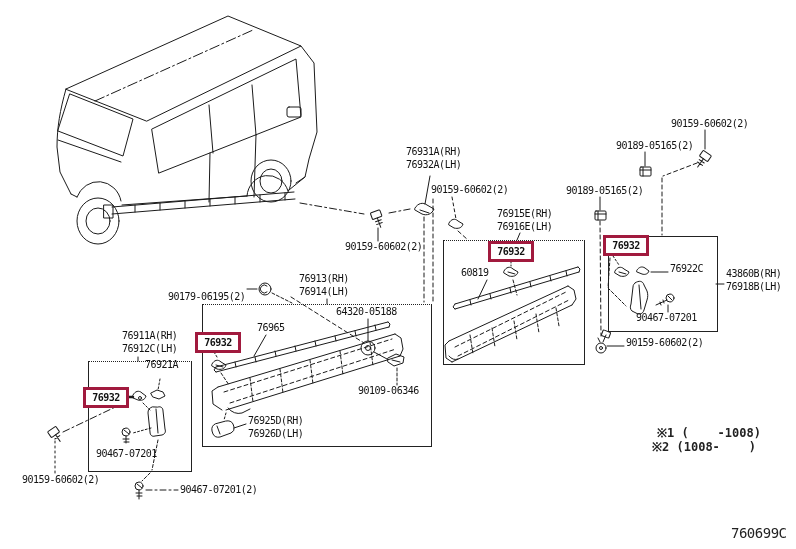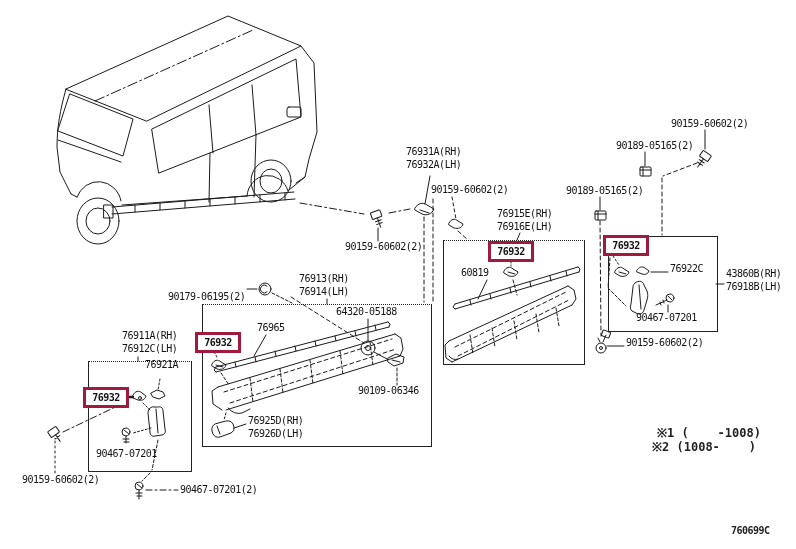--- a/index.html
+++ b/index.html
@@ -7,21 +7,21 @@
           font-family:"DejaVu Sans Mono","Liberation Mono",monospace;}
   .canvas svg{position:absolute;left:0;top:0;z-index:2;}
   .box{position:absolute;border:1px solid #222;border-top-style:dotted;background:transparent;z-index:1;}
   .box.solidtop{border-top-style:solid;}
   .lbl{position:absolute;z-index:3;font-size:10px;line-height:10px;font-weight:400;
        letter-spacing:-0.5px;color:#111;white-space:pre;}
   .hl{position:absolute;z-index:4;width:40px;height:15px;border:3px solid #a11a3e;background:#fff;
       display:flex;align-items:center;justify-content:center;font-size:10px;font-weight:700;
       letter-spacing:-0.5px;color:#111;}
   .note{position:absolute;z-index:3;font-size:12px;line-height:11px;font-weight:700;color:#222;white-space:pre;}
-  .code{position:absolute;z-index:3;font-size:10px;font-weight:700;color:#222;letter-spacing:-0.5px;}
+  .code{position:absolute;z-index:3;font-size:14px;font-weight:400;color:#222;letter-spacing:-0.5px;}
 </style>
 </head>
 <body>
 
 <div class="canvas">
 
   <div class="box" style="left:88px;top:361px;width:102px;height:109px"></div>
   <div class="box" style="left:202px;top:304px;width:228px;height:141px"></div>
   <div class="box" style="left:443px;top:240px;width:140px;height:123px"></div>
   <div class="box solidtop" style="left:608px;top:236px;width:108px;height:94px"></div>

